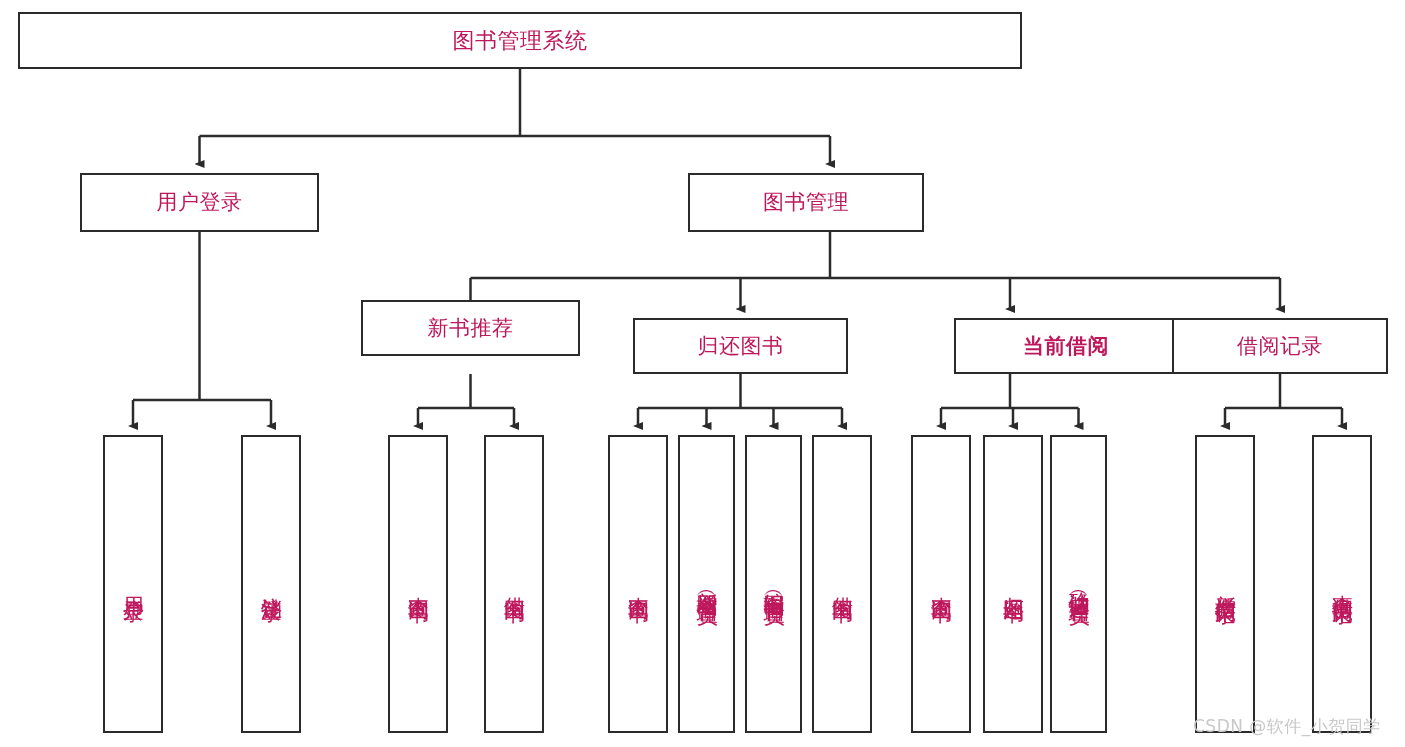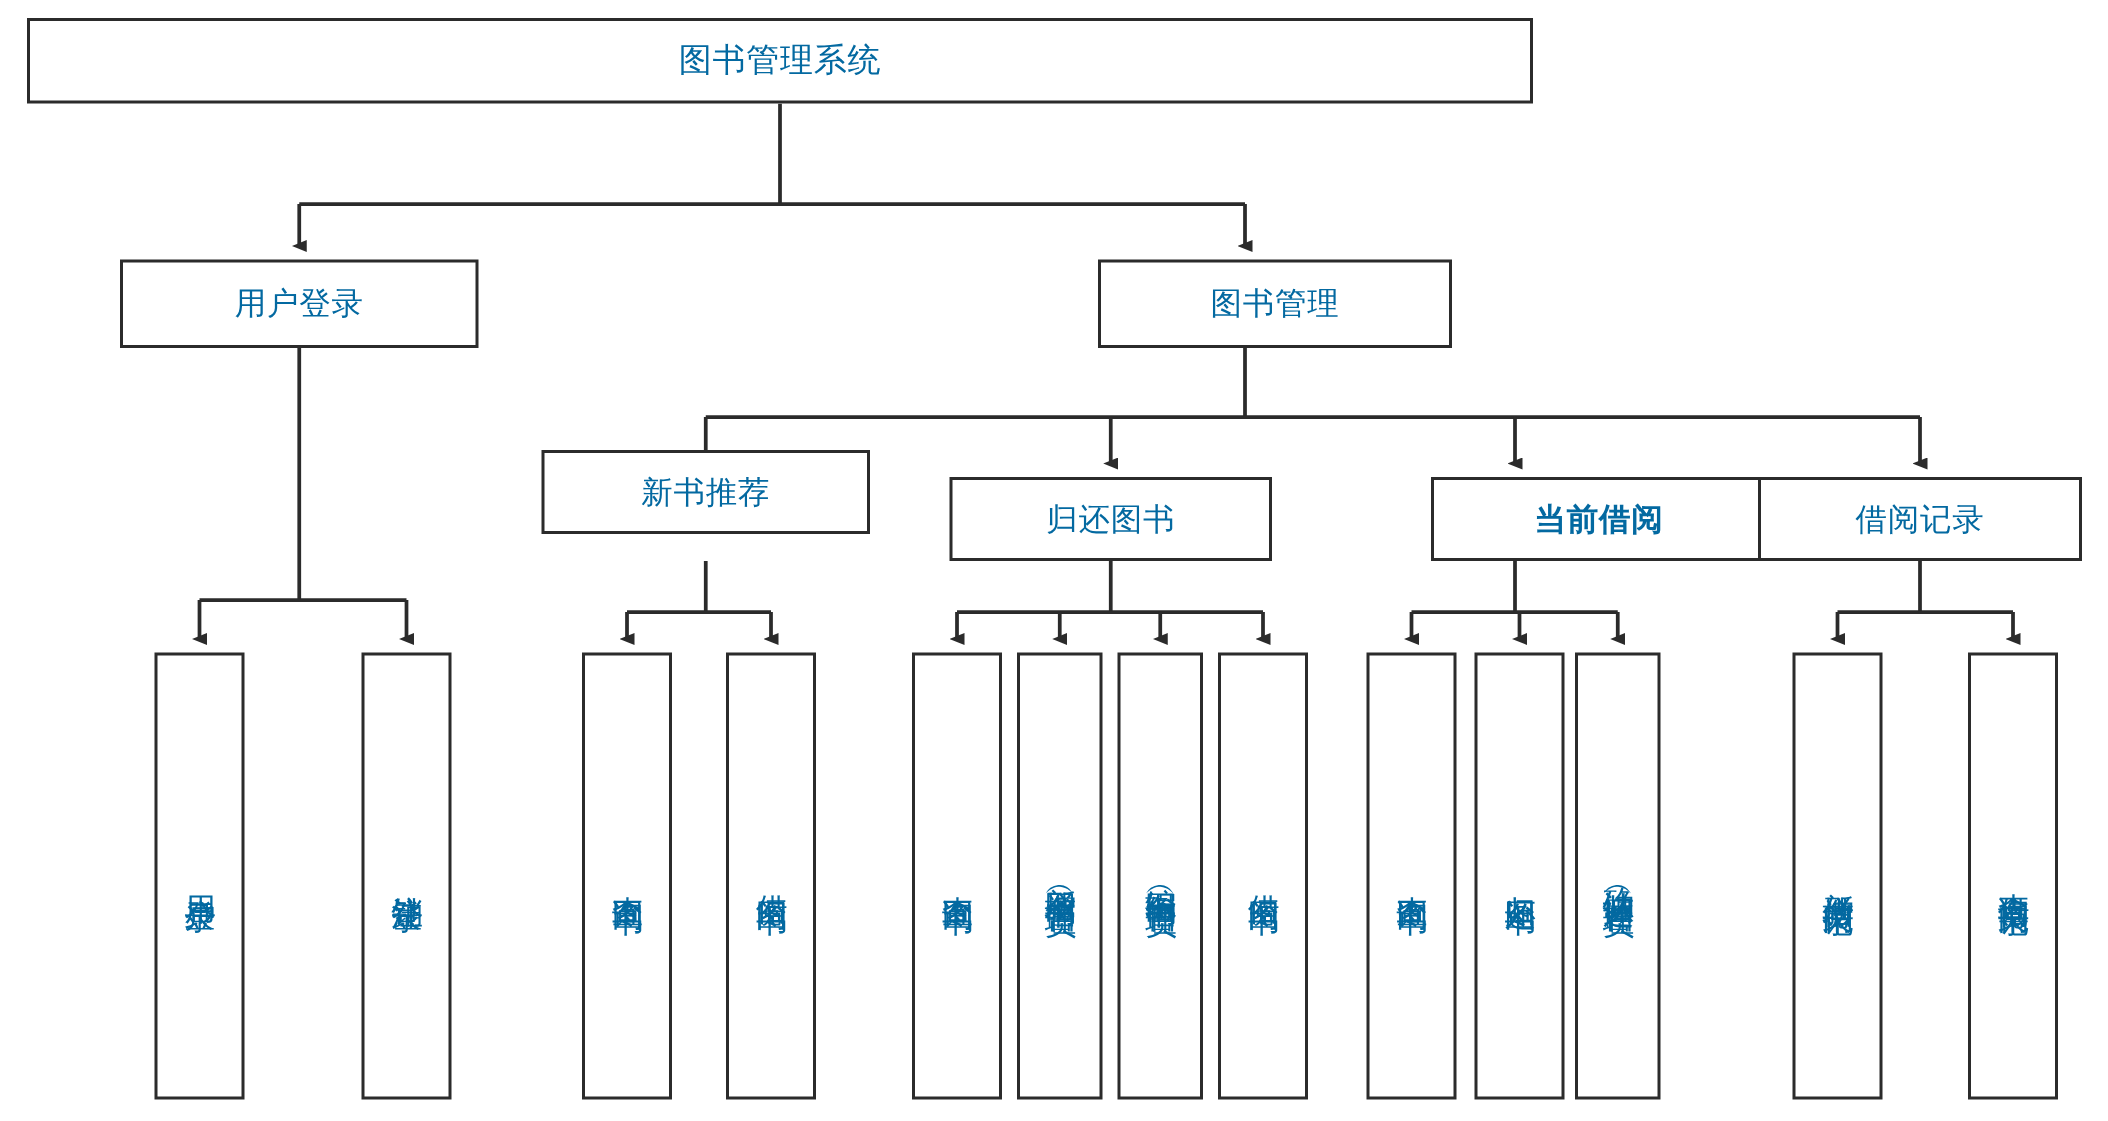--- a/index.html
+++ b/index.html
@@ -28,21 +28,21 @@
     pointer-events: none;
   }
   .node {
     position: absolute;
     box-sizing: border-box;
     background: #ffffff;
     border: 2px solid #2b2b2b;
     display: flex;
     align-items: center;
     justify-content: center;
-    color: #0369a1;
+    color: #be185d;
   }
   .node .label {
     display: block;
     text-align: center;
     line-height: 1.25;
     letter-spacing: 0.5px;
   }
   .node.horizontal .label {
     writing-mode: horizontal-tb;
     font-size: 21px;
@@ -113,21 +113,21 @@
   </svg>
 
   <div class="node horizontal" id="root-node" style="left: 18px; top: 12px; width: 1004px; height: 57px;">
     <span class="label">图书管理系统</span>
   </div>
 
   <div id="level2-container">
       <div class="node horizontal" id="user-login" style="left: 80px; top: 173px; width: 239px; height: 59px;">
         <span class="label">用户登录</span>
       </div>
-      <div class="node horizontal" id="book-manage" style="left: 732px; top: 173px; width: 236px; height: 59px;">
+      <div class="node horizontal" id="book-manage" style="left: 688px; top: 173px; width: 236px; height: 59px;">
         <span class="label">图书管理</span>
       </div>
     </div>
   <div id="level3-container">
       <div class="node horizontal" id="new-book-rec" style="left: 361px; top: 300px; width: 219px; height: 56px;">
         <span class="label">新书推荐</span>
       </div>
       <div class="node horizontal" id="book-borrow" style="left: 633px; top: 318px; width: 215px; height: 56px;">
         <span class="label">归还图书</span>
       </div>
@@ -173,14 +173,15 @@
         <span class="label">确认归还（管理员）</span>
       </div>
       <div class="node vertical" id="leaf-add-record" style="left: 1195px; top: 435px; width: 60px; height: 298px;">
         <span class="label">新增借阅记录</span>
       </div>
       <div class="node vertical" id="leaf-query-record" style="left: 1312px; top: 435px; width: 60px; height: 298px;">
         <span class="label">查询借阅记录</span>
       </div>
     </div>
 
+  <div class="watermark" style="left: 1193px; top: 715px;">CSDN @软件_小贺同学</div>
 
 </div>
 
 </body></html>

